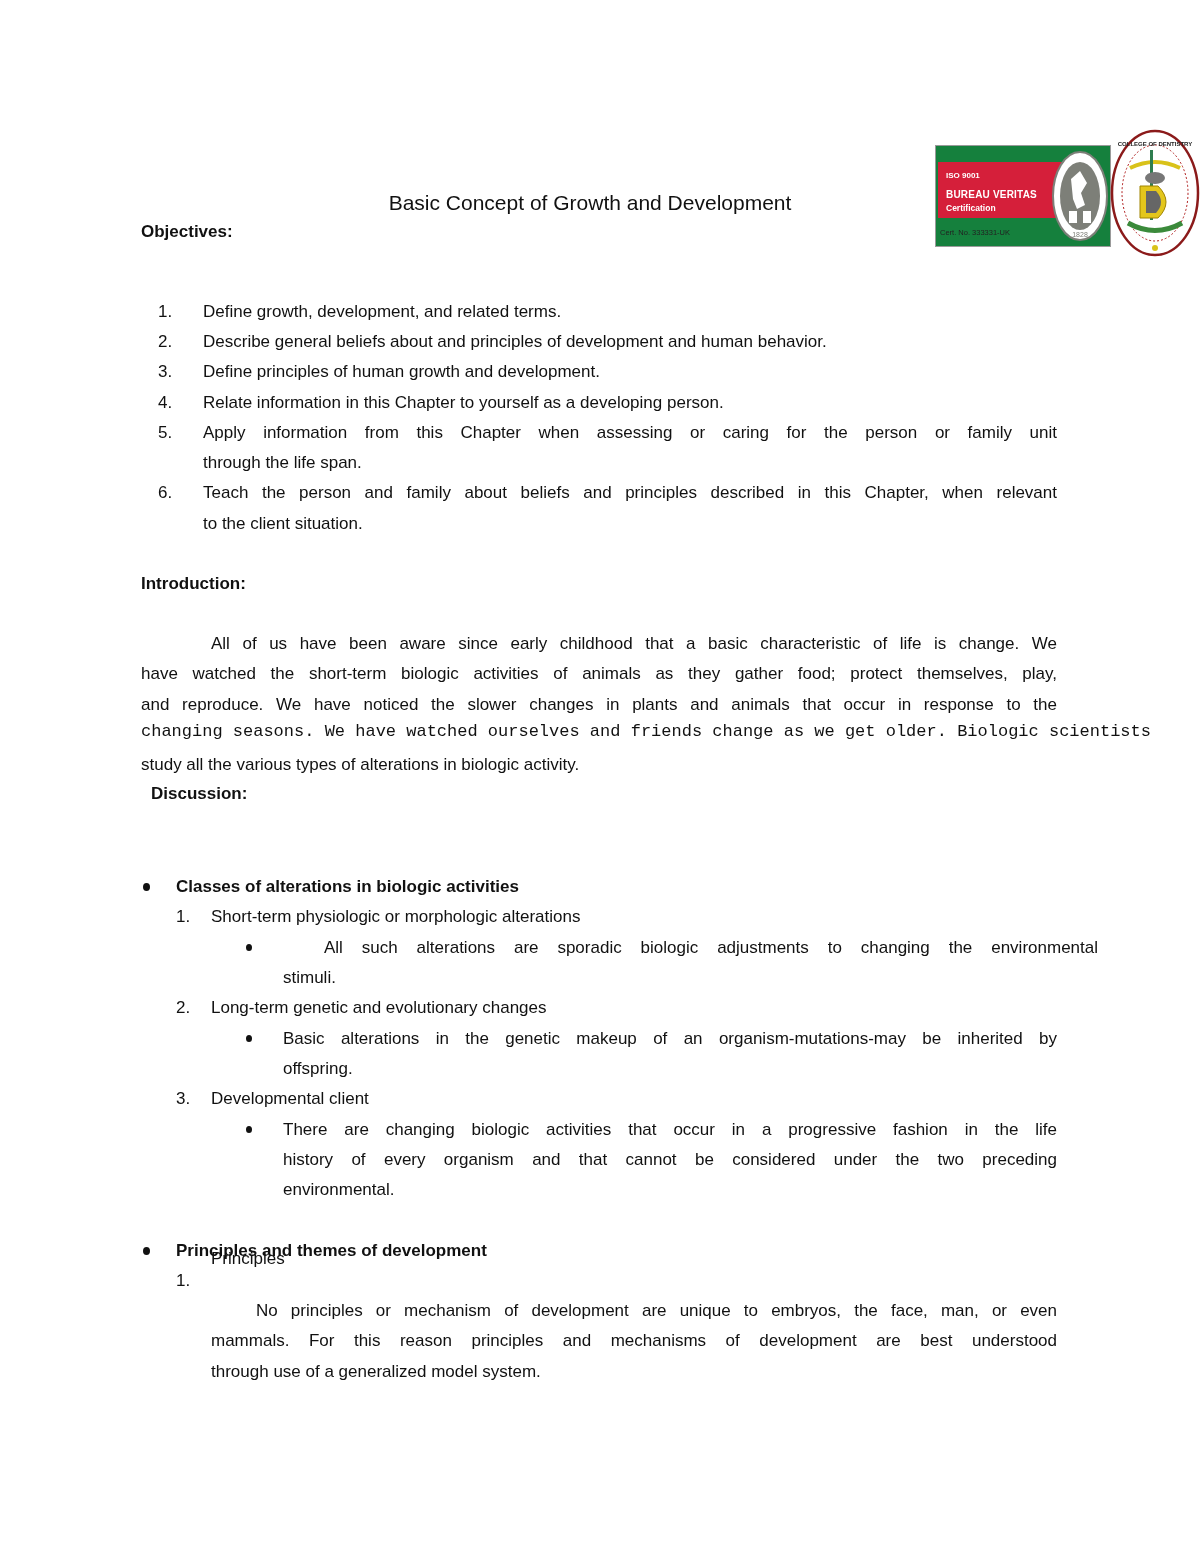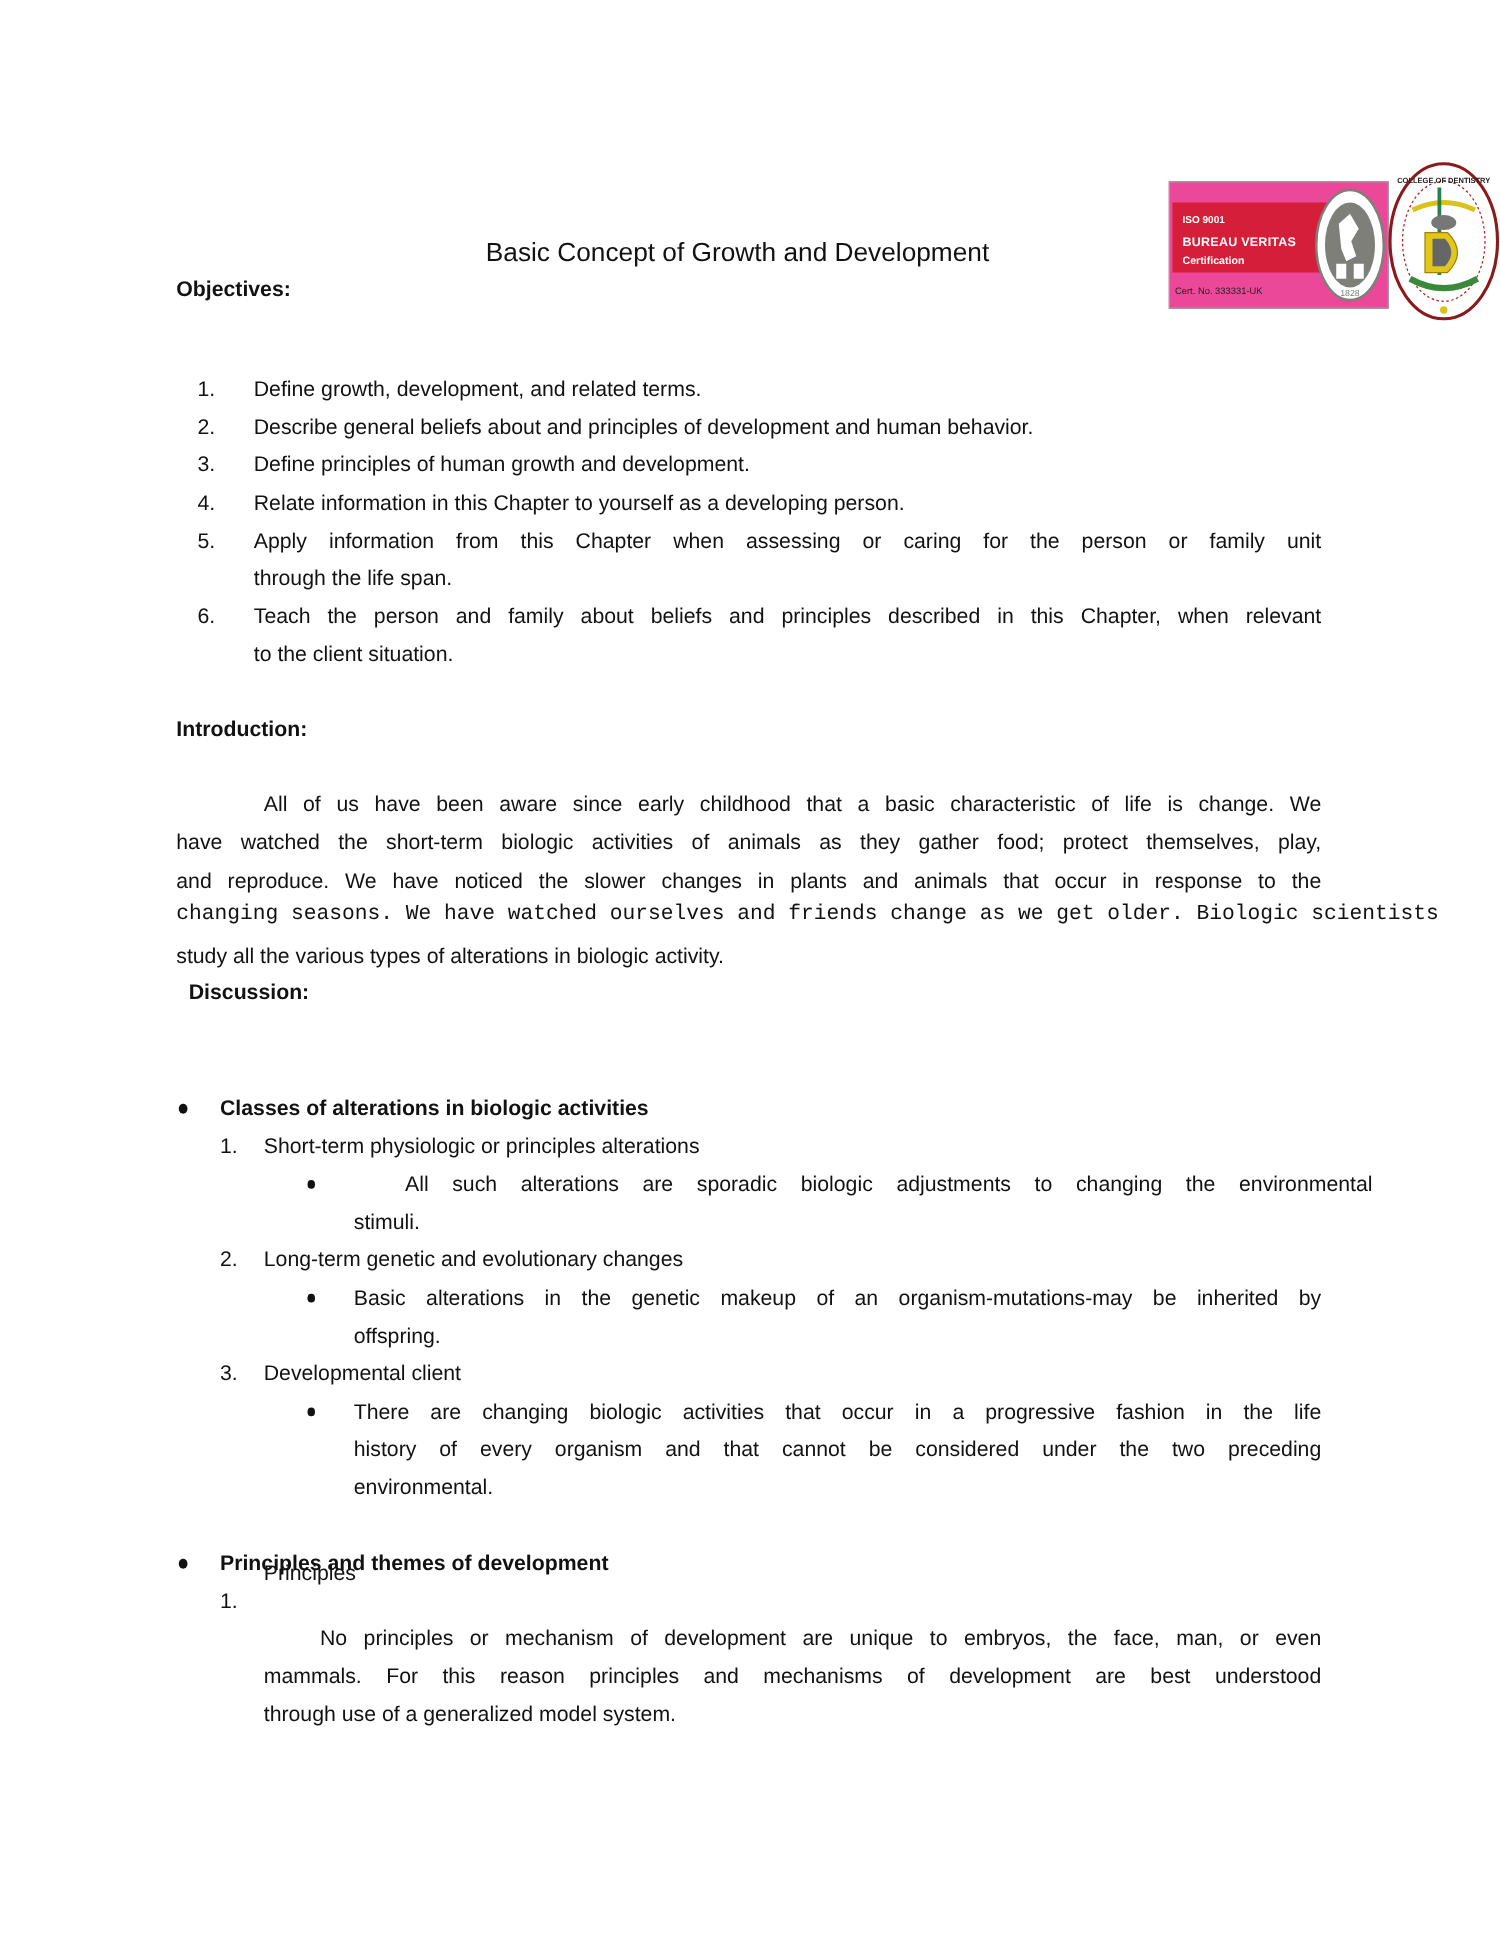--- a/index.html
+++ b/index.html
@@ -21,21 +21,21 @@
       left: 0; top: 0;
       width: 1200px; height: 1553px;
     }
 
     
     .bv-logo {
       position: absolute;
       left: 935px; top: 145px;
       width: 176px; height: 102px;
       border: 1px solid #9a9a9a;
-      background: #ec4899;
+      background: #15803d;
       box-sizing: border-box;
     }
     .bv-red {
       position: absolute;
       left: 2px; top: 16px;
       width: 150px; height: 56px;
       background: #d51f3a;
     }
     .bv-iso {
       position: absolute; left: 10px; top: 25px;
@@ -185,21 +185,21 @@
     <span class="line" style="left:141px; top:755px;">study all the various types of alterations in biologic activity.</span>
   </div>
 
   <div class="heading" style="top:784px;margin-left:10px;">Discussion:</div>
 
   <div>
     <span class="bullet-dot" style="left:143px; top:883px;"></span>
     <span class="line bold" style="left:176px; top:877px;">Classes of alterations in biologic activities</span>
 
     <span class="num" style="left:176px; top:907px;">1.</span>
-    <span class="line" style="left:211px; top:907px;">Short-term physiologic or principles alterations</span>
+    <span class="line" style="left:211px; top:907px;">Short-term physiologic or morphologic alterations</span>
     <span class="bullet-dot" style="left:246px; top:944px; width:6px; height:7px;"></span>
     <div class="justify" style="left:283px; top:938px; width:774px;margin-left:41px;">All such alterations are sporadic biologic adjustments to changing the environmental</div>
     <span class="line" style="left:283px; top:968px;">stimuli.</span>
 
     <span class="num" style="left:176px; top:998px;">2.</span>
     <span class="line" style="left:211px; top:998px;">Long-term genetic and evolutionary changes</span>
     <span class="bullet-dot" style="left:246px; top:1035px; width:6px; height:7px;"></span>
     <div class="justify" style="left:283px; top:1029px; width:774px;">Basic alterations in the genetic makeup of an organism-mutations-may be inherited by</div>
     <span class="line" style="left:283px; top:1059px;">offspring.</span>
 

